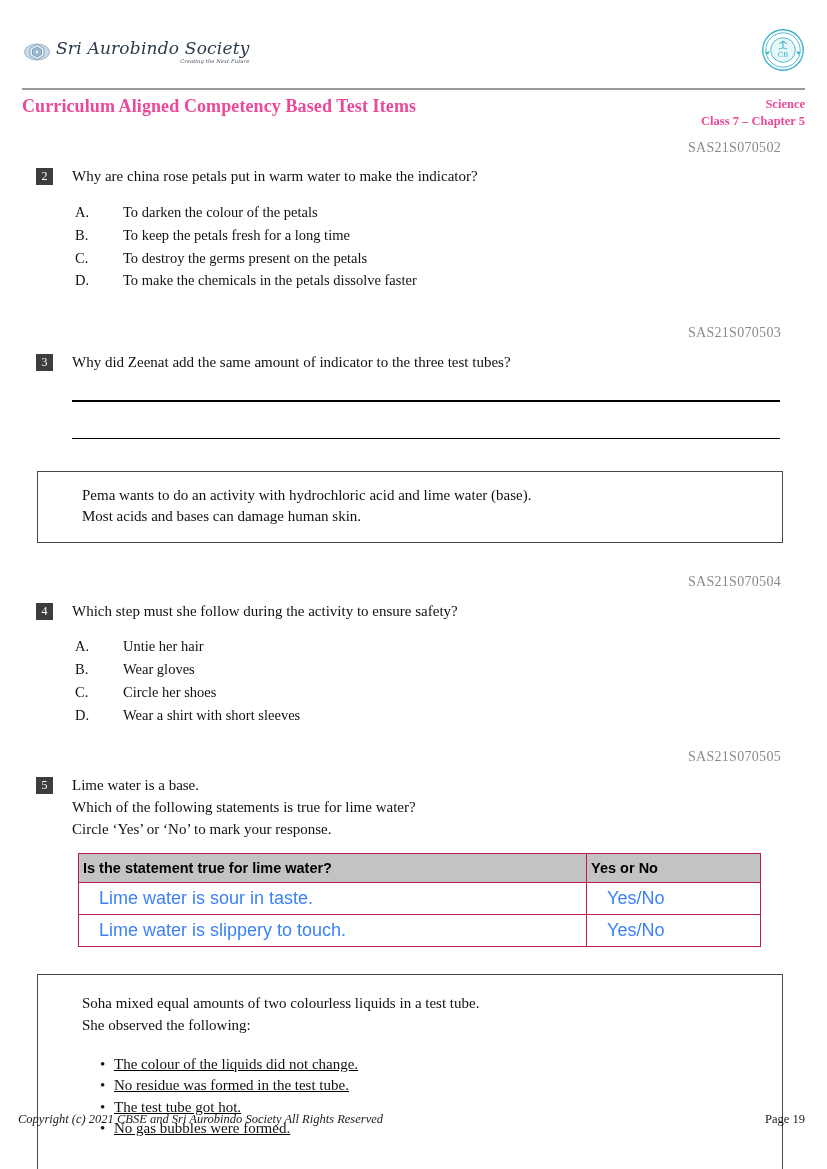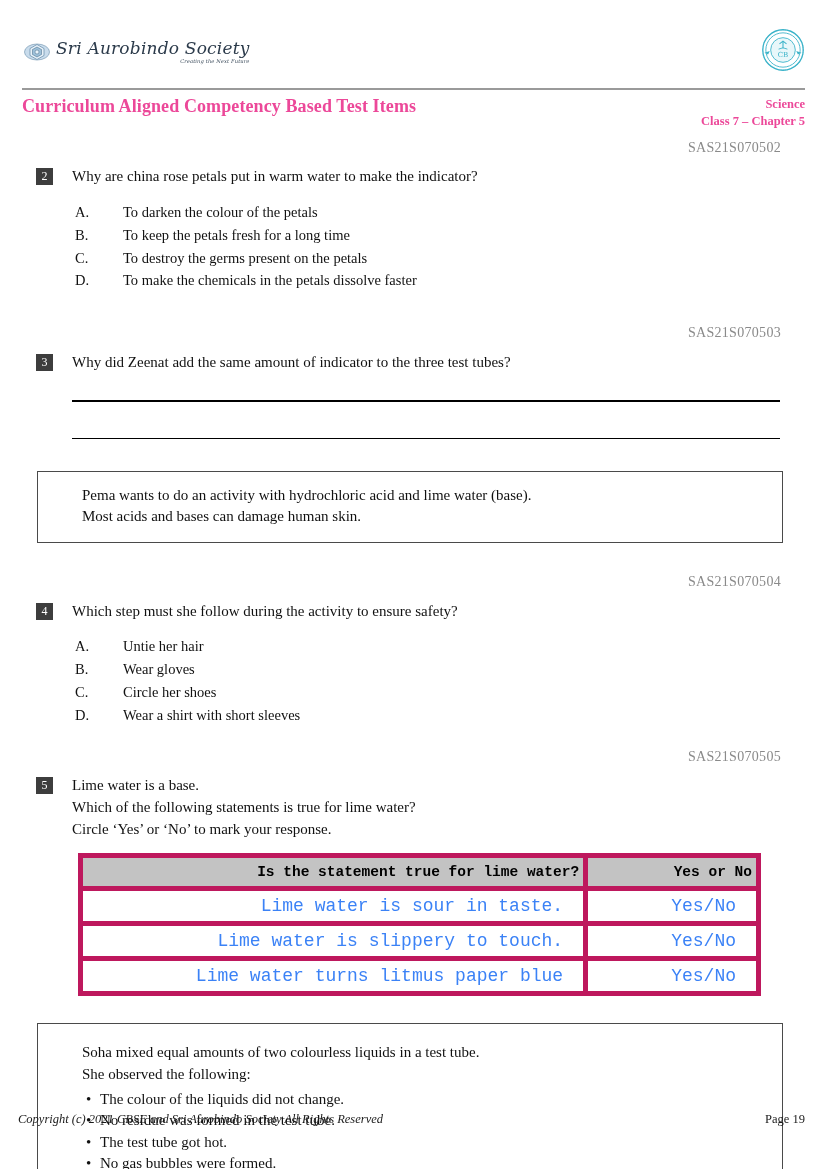--- a/index.html
+++ b/index.html
@@ -182,23 +182,24 @@
   }
   .stimulus.rounded { border-radius: 0; }
   .stimulus p {
     margin: 0;
     font-family: "Liberation Serif", serif;
     font-size: 15px;
     line-height: 1.42;
     color: #111111;
   }
   .bullets {
-    margin: 4px;
+    margin: 18px;
     padding: 0;
     list-style: none;
+    text-decoration: underline;
   }
   .bullets li {
     font-family: "Liberation Serif", serif;
     font-size: 15px;
     line-height: 1.42;
     color: #111111;
     position: relative;
     padding-left: 14px;
   }
   .bullets li:before {
@@ -213,23 +214,23 @@
     padding-left: 78px;
     padding-right: 66px;
     margin-top: 13px;
   }
   table.yn {
     border-collapse: collapse;
     width: 100%;
     table-layout: fixed;
   }
   table.yn th, table.yn td {
-    border: 5px solid #be185d;
-    text-align: right;
-    font-family: Liberation Mono, monospace;
+    border: 1px solid #be185d;
+    text-align: left;
+    font-family: Liberation Sans, sans-serif;
   }
   table.yn th {
     background: #c3c3c3;
     font-weight: bold;
     font-size: 14.5px;
     padding: 6px 4px;
     color: #000000;
   }
   table.yn td {
     font-size: 18px;
@@ -388,24 +389,20 @@
         </thead>
         <tbody>
           <tr>
             <td>Lime water is sour in taste.</td>
             <td>Yes/No</td>
           </tr>
           <tr>
             <td>Lime water is slippery to touch.</td>
             <td>Yes/No</td>
           </tr>
-          <tr>
-            <td>Lime water turns litmus paper blue</td>
-            <td>Yes/No</td>
-          </tr>
         </tbody>
       </table>
     </div>
 
     <div class="stimulus rounded" style="margin-top:27px;padding-top:18px;padding-bottom:17px;">
       <p>Soha mixed equal amounts of two colourless liquids in a test tube.</p>
       <p>She observed the following:</p>
       <ul class="bullets">
         <li>The colour of the liquids did not change.</li>
         <li>No residue was formed in the test tube.</li>

